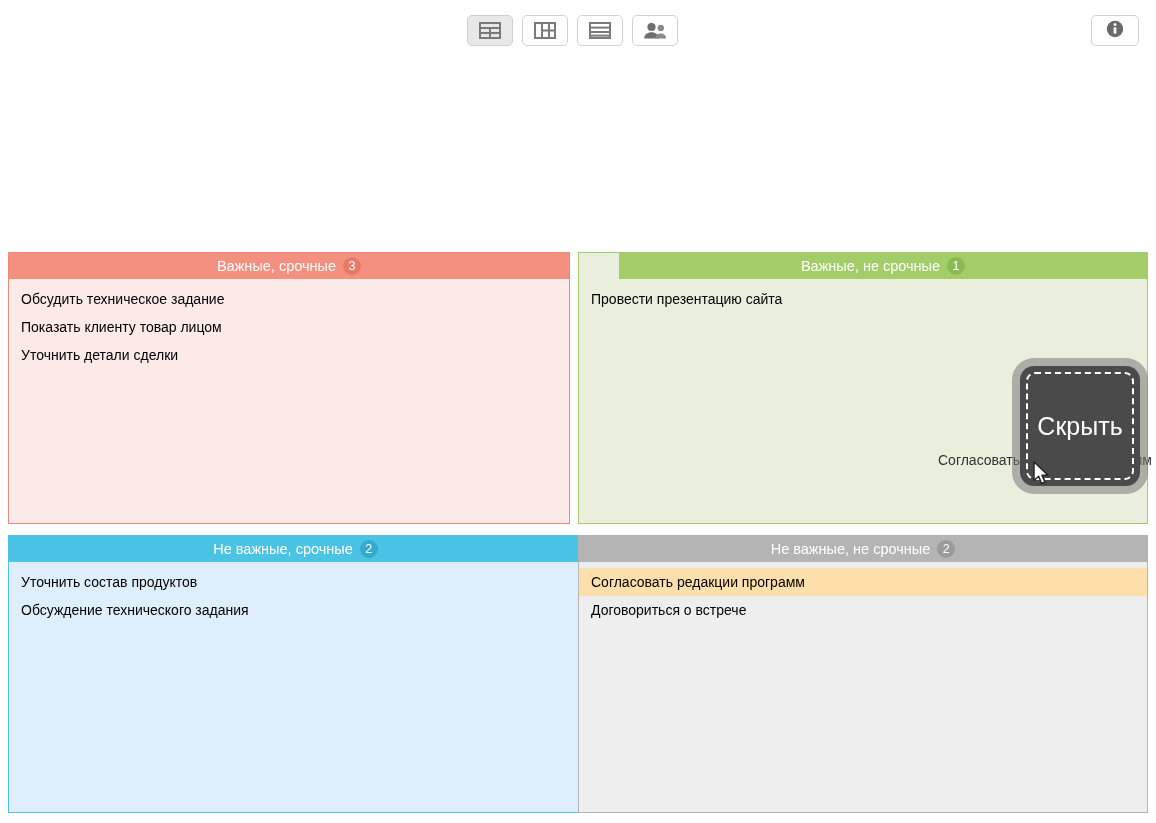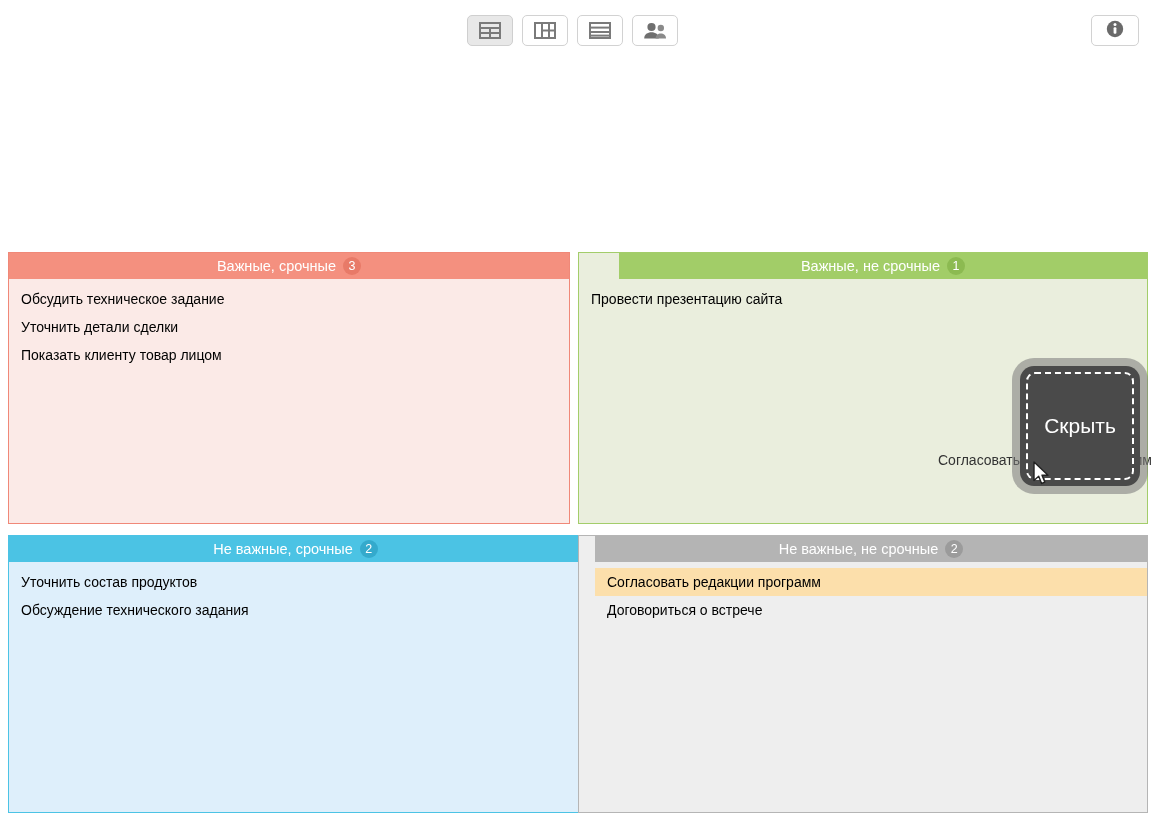--- a/index.html
+++ b/index.html
@@ -176,21 +176,21 @@
   .drop-target::before {
     content: "";
     position: absolute;
     left: 6px; top: 6px; right: 6px; bottom: 6px;
     border: 2px dashed #ffffff;
     border-radius: 9px;
   }
   .drop-label {
     position: relative;
     color: #ffffff;
-    font-size: 21px;
+    font-size: 25px;
   }
   .cursor {
     position: absolute;
     left: 1033px;
     top: 461px;
     width: 18px;
     height: 26px;
     pointer-events: none;
   }
 </style>
@@ -260,22 +260,22 @@
   </div>
 
 
   <div class="quad q-red" style="left:8px; top:252px; width:562px; height:272px;">
     <div class="quad-head">
       <span>Важные, срочные</span>
       <span class="badge">3</span>
     </div>
     <div class="quad-body">
       <div class="task">Обсудить техническое задание</div>
+      <div class="task">Показать клиенту товар лицом</div>
       <div class="task">Уточнить детали сделки</div>
-      <div class="task">Показать клиенту товар лицом</div>
     </div>
   </div>
 
   <div class="quad q-green" style="left:578px; top:252px; width:570px; height:272px;">
     <div class="quad-head">
       <span>Важные, не срочные</span>
       <span class="badge">1</span>
     </div>
     <div class="quad-body">
       <div class="task">Провести презентацию сайта</div>
@@ -286,21 +286,21 @@
     <div class="quad-head">
       <span>Не важные, срочные</span>
       <span class="badge">2</span>
     </div>
     <div class="quad-body">
       <div class="task">Уточнить состав продуктов</div>
       <div class="task">Обсуждение технического задания</div>
     </div>
   </div>
 
-  <div class="quad q-gray" style="left:578px; top:535px; width:570px; height:278px;padding-left:16px;">
+  <div class="quad q-gray" style="left:578px; top:535px; width:570px; height:278px;">
     <div class="quad-head">
       <span>Не важные, не срочные</span>
       <span class="badge">2</span>
     </div>
     <div class="quad-body">
       <div class="task highlight">Согласовать редакции программ</div>
       <div class="task">Договориться о встрече</div>
     </div>
   </div>
 

